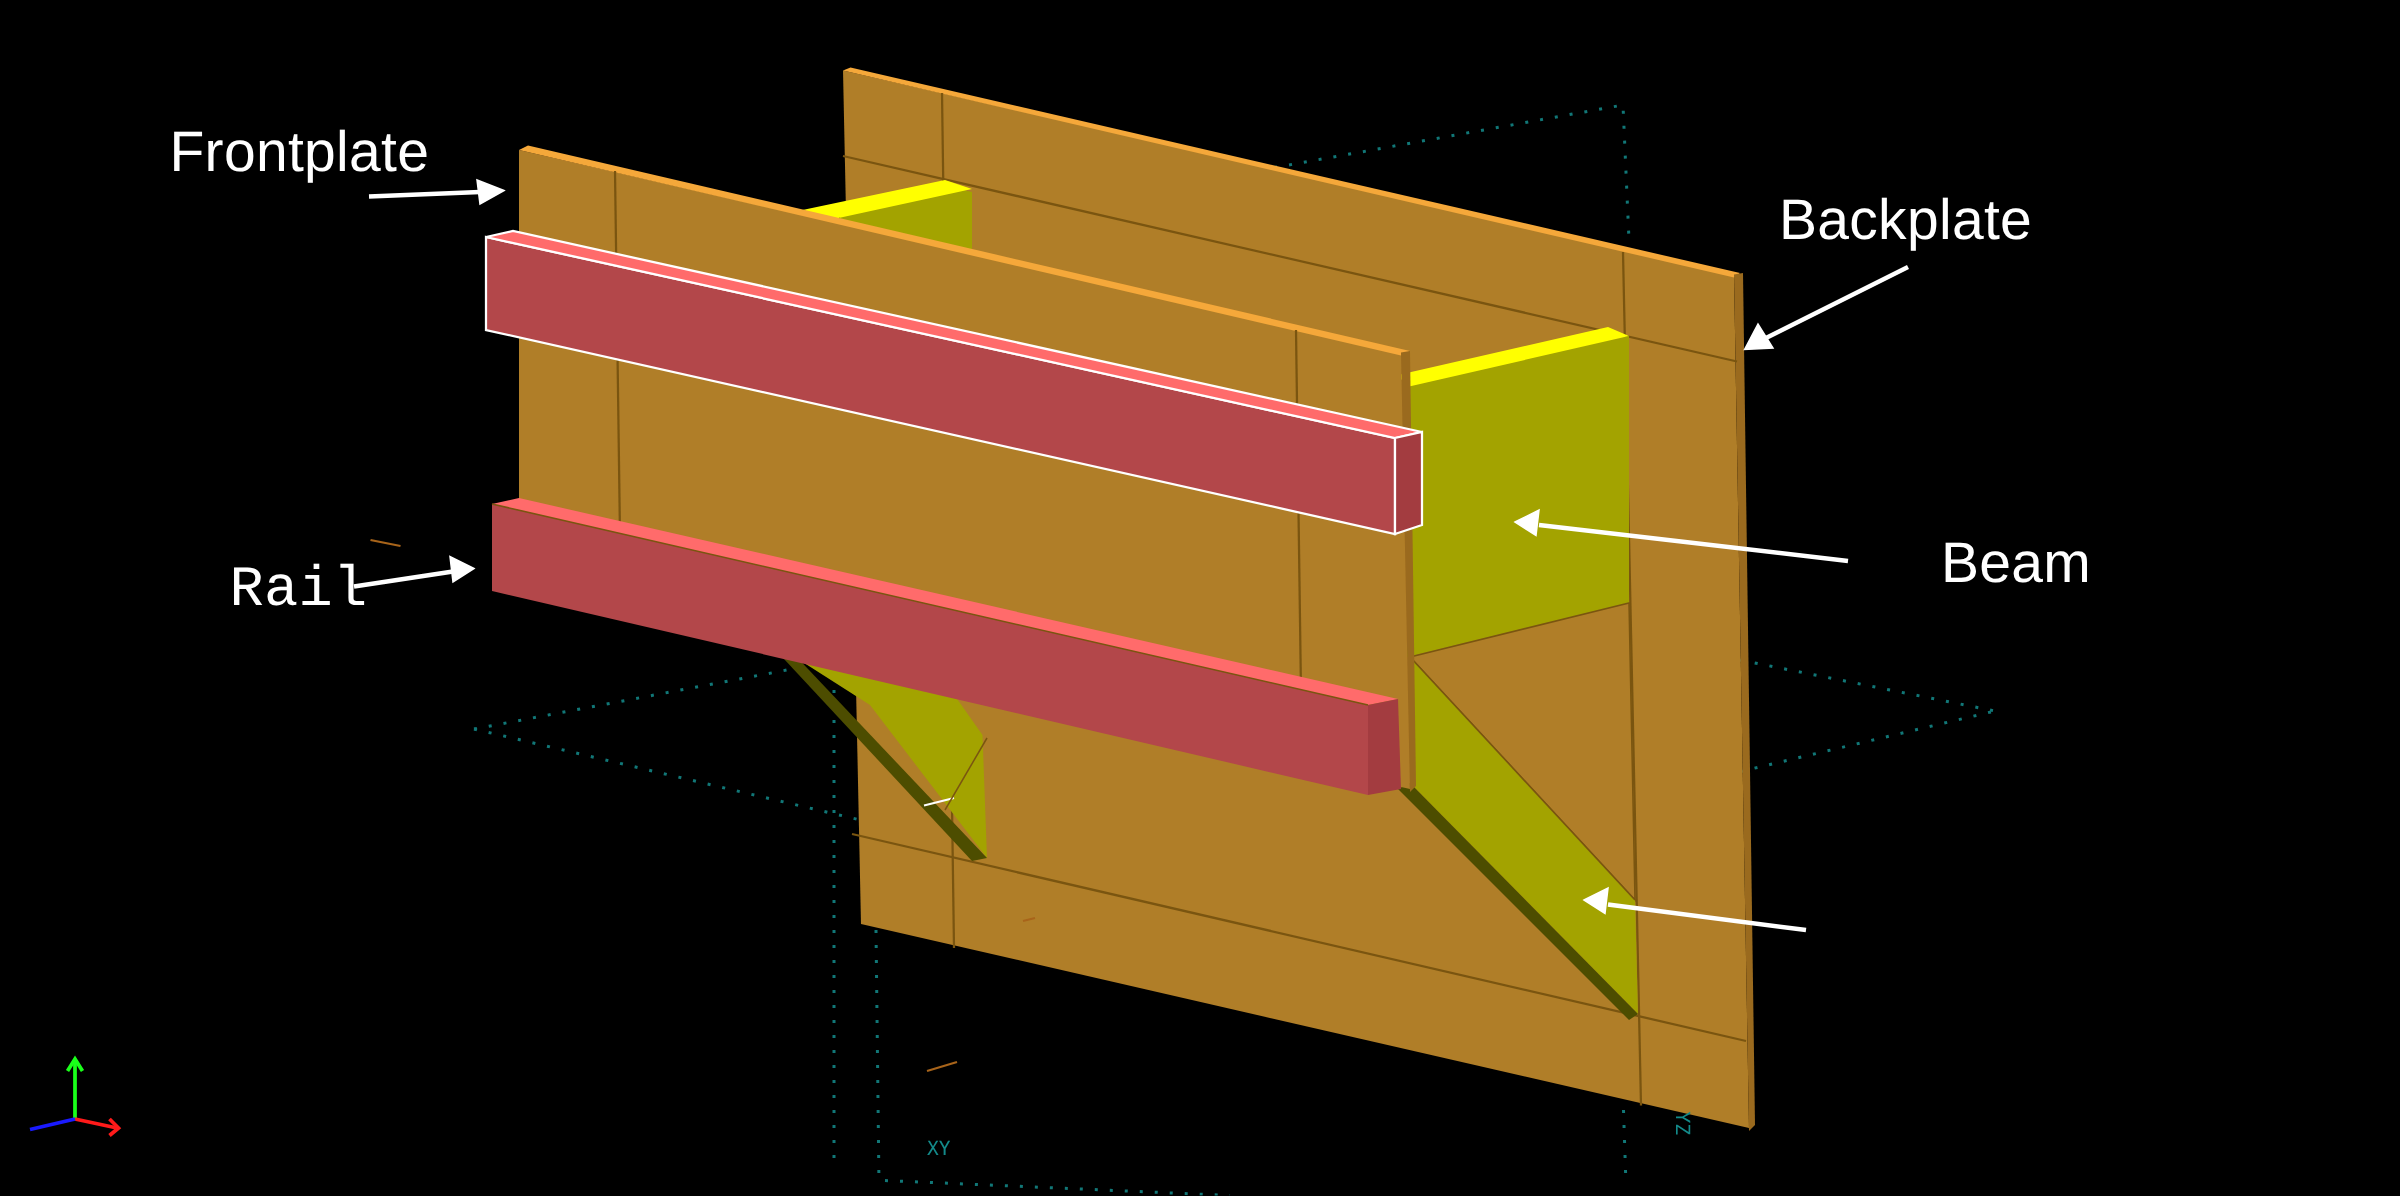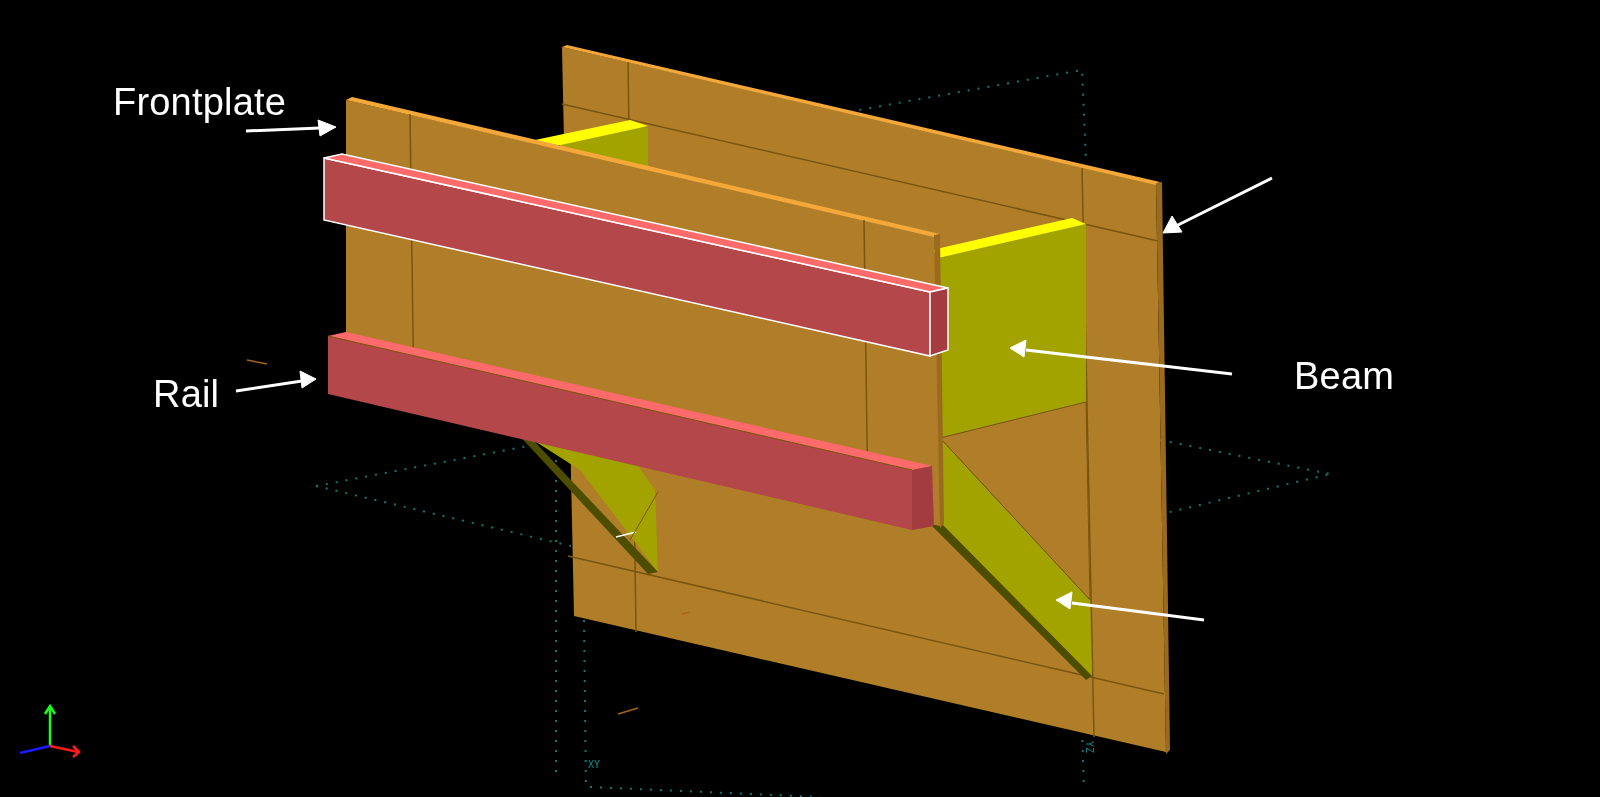--- a/index.html
+++ b/index.html
@@ -3,24 +3,24 @@
 <meta charset="utf-8">
 <style>
   html, body { margin: 0; padding: 0; background: #000; }
   body { width: 1600px; height: 797px; overflow: hidden; position: relative; font-family: "Liberation Sans", sans-serif; }
   #viewport { position: absolute; left: 0; top: 0; width: 1600px; height: 560px; background: #000; }
   #viewport svg { position: absolute; left: 0; top: 0; }
   .label {
     position: absolute; color: #ffffff; font-family: "Liberation Sans", sans-serif;
     font-size: 38px; line-height: 1; white-space: nowrap; letter-spacing: 0.2px;
   }
-  .grid-label { position: absolute; color: #138a8a; font-family: "DejaVu Sans Mono", monospace; font-size: 10px; line-height: 1; }
+  .grid-label { position: absolute; color: #138a8a; font-family: "DejaVu Sans Mono", monospace; font-size: 13px; line-height: 1; margin-left: 30px; }
   #label-frontplate { left: 113px; top: 83px; }
   #label-backplate { left: 1186px; top: 128px; }
-  #label-rail { left: 153px; top: 375px; }
+  #label-rail { left: 153px; top: 375px; font-family: Liberation Mono, monospace; }
   #label-beam { left: 1246px; top: 357px; margin-left: 48px; }
   #label-supportbeam { left: 1214px; top: 604px; }
   #grid-label-xy { left: 588px; top: 760px; }
   #grid-label-yz { left: 1084px; top: 741px; writing-mode: vertical-rl; }
 </style>
 </head>
 <body>
 
 <div id="viewport">
   <svg width="1600" height="797" viewBox="0 0 1600 797">
@@ -138,18 +138,19 @@
         <line x1="50" y1="746" x2="78" y2="752" stroke="#ff1a1a"></line>
         <polyline points="73,746 79,752 73,757" stroke="#ff1a1a"></polyline>
       </g>
       <g>
         <line x1="50" y1="746" x2="20" y2="753" stroke="#1a1aff"></line>
       </g>
     </g>
   </svg>
 
   <div class="label" id="label-frontplate">Frontplate</div>
+  <div class="label" id="label-backplate">Backplate</div>
   <div class="label" id="label-rail">Rail</div>
   <div class="label" id="label-beam">Beam</div>
 
   <div class="grid-label" id="grid-label-xy">XY</div>
   <div class="grid-label" id="grid-label-yz">YZ</div>
 </div>
 
 </body></html>

